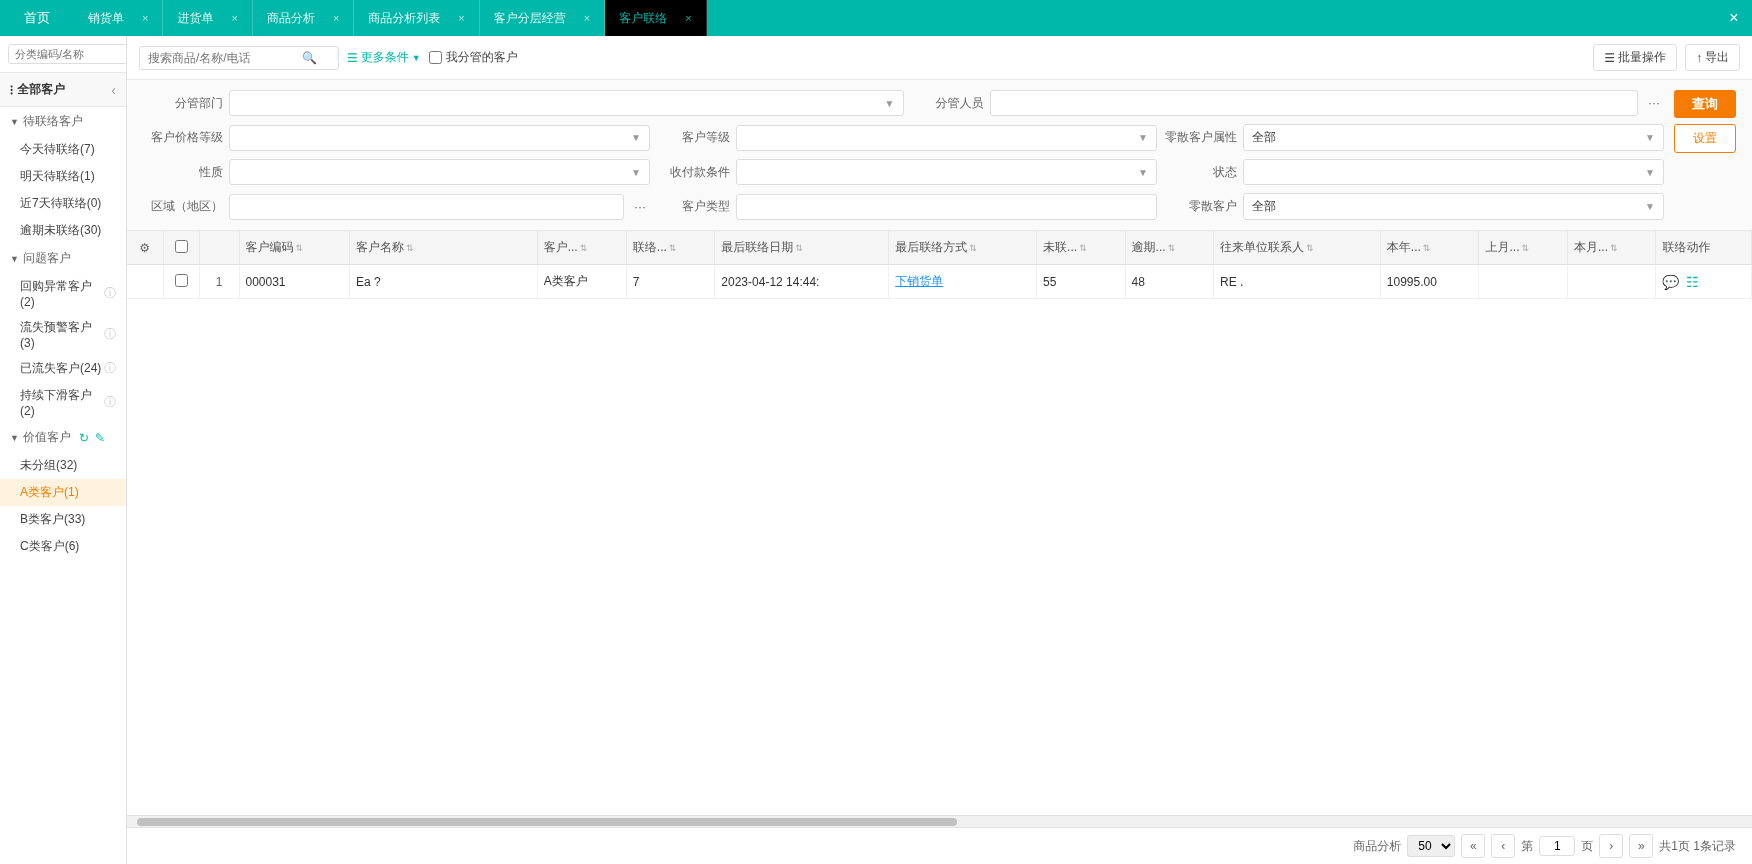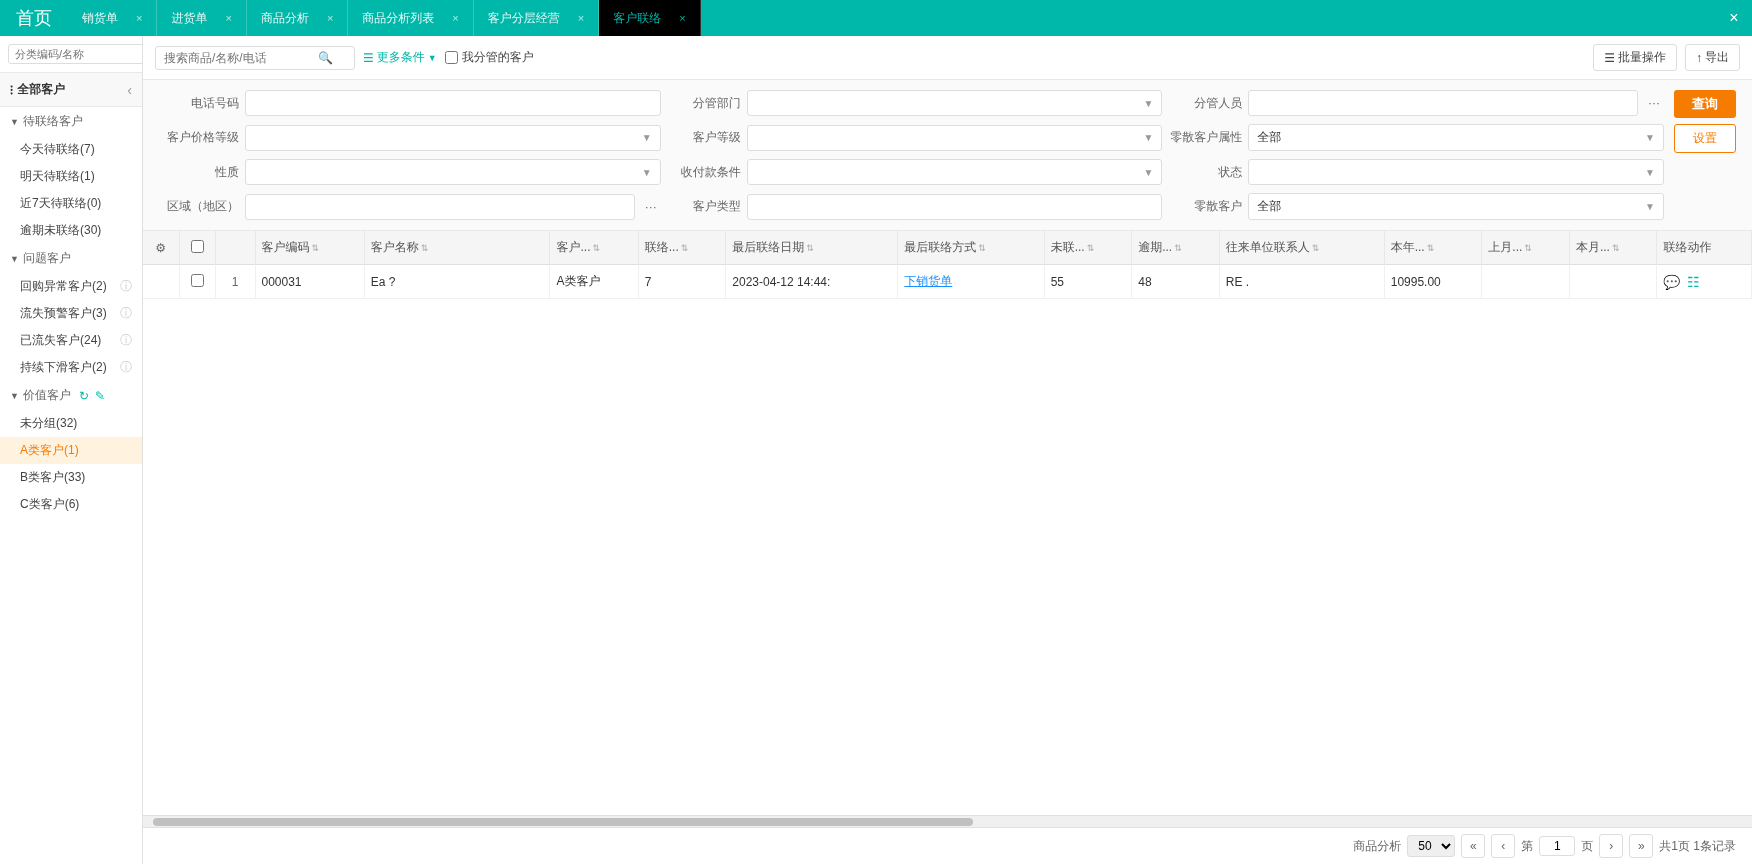--- a/index.html
+++ b/index.html
@@ -8,26 +8,26 @@
     
     .top-nav {
       background: #00b8a9;
       height: 36px;
       display: flex;
       align-items: center;
       padding: 0 0;
       color: white;
     }
     .nav-home {
-      padding: 0 16px;
+      padding: 0 24px;
       height: 100%;
       display: flex;
       align-items: center;
       color: white;
-      font-size: 18px;
+      font-size: 13px;
       cursor: pointer;
     }
     .nav-tab {
       height: 100%;
       display: flex;
       align-items: center;
       padding: 0 14px;
       color: rgba(255,255,255,0.9);
       font-size: 12px;
       cursor: pointer;
@@ -58,21 +58,21 @@
     }
 
     
     .main-layout {
       display: flex;
       height: calc(864px - 36px);
     }
 
     
     .sidebar {
-      width: 143px;
+      width: 127px;
       background: white;
       border-right: 1px solid #e0e0e0;
       display: flex;
       flex-direction: column;
       overflow-y: auto;
     }
     .sidebar-search {
       padding: 8px;
       display: flex;
       align-items: center;
@@ -452,21 +452,21 @@
     </div>
     <div class="sidebar-item">今天待联络(7)</div>
     <div class="sidebar-item">明天待联络(1)</div>
     <div class="sidebar-item">近7天待联络(0)</div>
     <div class="sidebar-item">逾期未联络(30)</div>
 
     <div class="sidebar-section-title">
       <span class="arrow">▼</span>
       <span>问题客户</span>
     </div>
-    <div class="sidebar-item" style="display:flex;justify-content:space-between;align-items:flex-start">
+    <div class="sidebar-item" style="display:flex;justify-content:space-between;align-items:center">
       <span>回购异常客户(2)</span>
       <span style="color:#ccc">ⓘ</span>
     </div>
     <div class="sidebar-item" style="display:flex;justify-content:space-between;align-items:center">
       <span>流失预警客户(3)</span>
       <span style="color:#ccc">ⓘ</span>
     </div>
     <div class="sidebar-item" style="display:flex;justify-content:space-between;align-items:center">
       <span>已流失客户(24)</span>
       <span style="color:#ccc">ⓘ</span>
@@ -513,24 +513,20 @@
         <span>↑</span>
         <span>导出</span>
       </button>
     </div>
 
     <div class="filter-panel">
       <div style="display:flex;gap:0;">
         <div style="flex:1;">
 
           <div class="filter-row">
-            <div class="filter-cell">
-              <span class="filter-label">电话号码</span>
-              <input class="filter-input" style="flex: 1 1 0%;" type="text">
-            </div>
             <div class="filter-cell">
               <span class="filter-label">分管部门</span>
               <div class="filter-select" style="flex:1;">
                 <span></span>
                 <span class="select-arrow">▼</span>
               </div>
             </div>
             <div class="filter-cell">
               <span class="filter-label">分管人员</span>
               <input class="filter-input" style="flex: 1 1 0%;" type="text">

